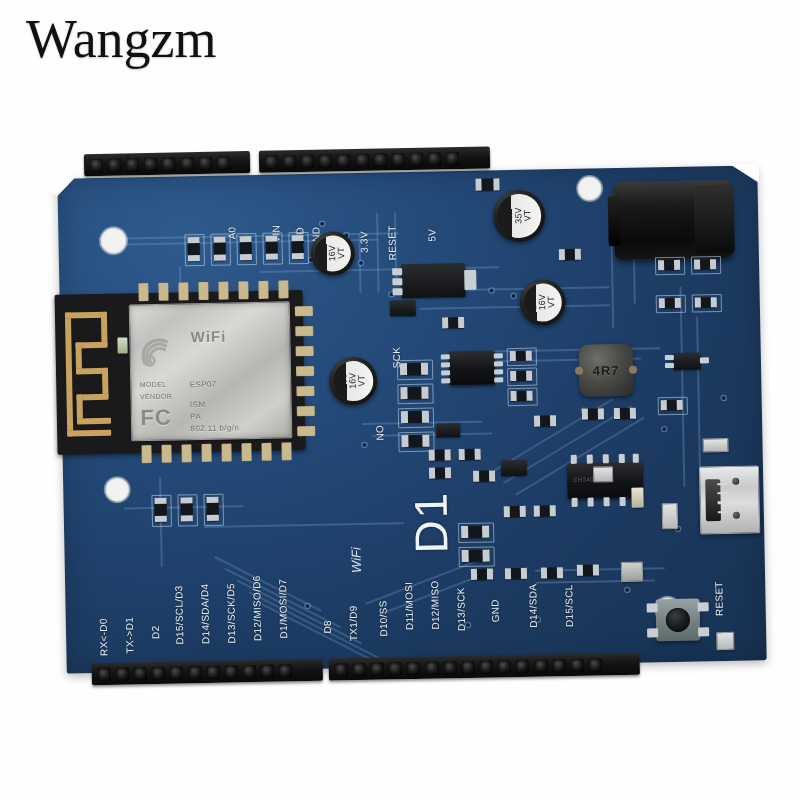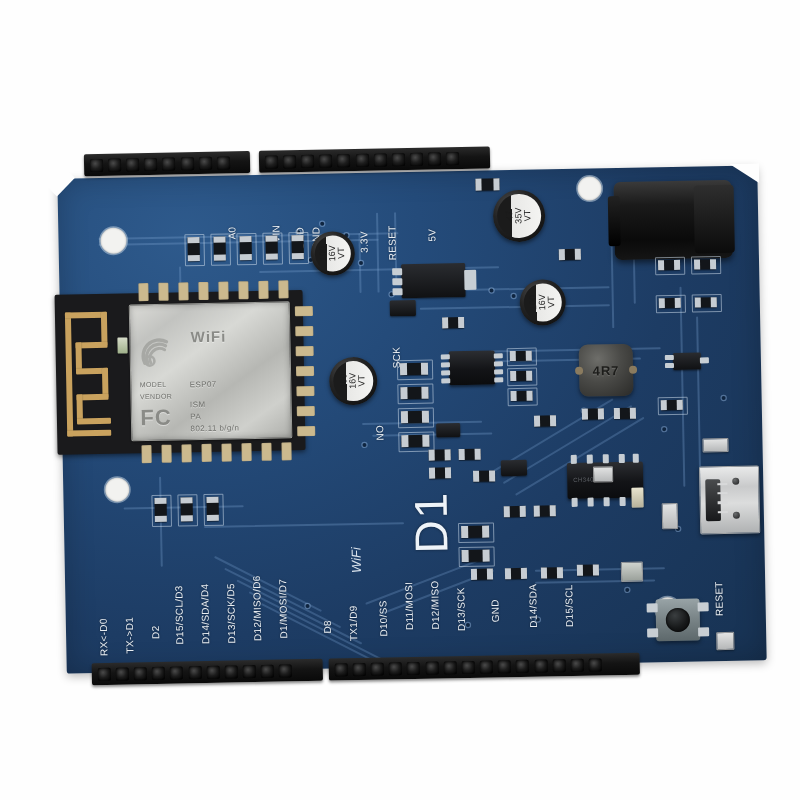--- a/index.html
+++ b/index.html
@@ -150,20 +150,21 @@
      box-shadow:0 1px 2px rgba(0,0,0,.4);border:.5px solid #98999a;}
 
   
   .led{position:absolute;border-radius:1px;box-shadow:0 1px 2px rgba(0,0,0,.4);}
 </style>
 </head>
 <body>
 
 <div id="stage">
 
+  <div class="watermark">Wangzm</div>
 
   <div class="board">
     <div class="corner-cut-tr"></div>
 
     <div class="tr" style="left:40px;top:60px;width:300px;"></div>
     <div class="tr" style="left:40px;top:66px;width:280px;"></div>
     <div class="tr" style="left:200px;top:96px;width:240px;"></div>
     <div class="trv" style="left:300px;top:60px;height:60px;"></div>
     <div class="trv" style="left:318px;top:40px;height:80px;"></div>
     <div class="trv" style="left:336px;top:40px;height:70px;"></div>

